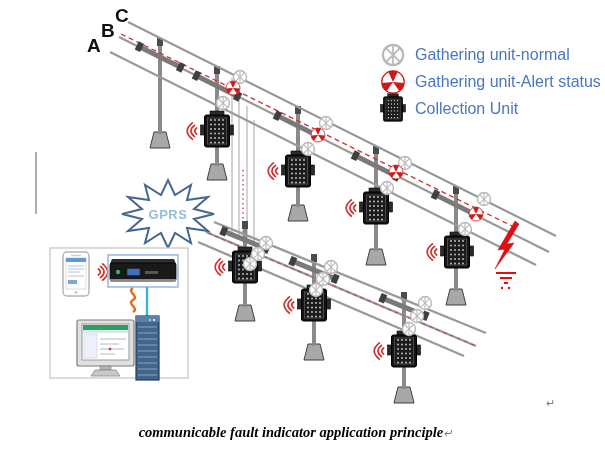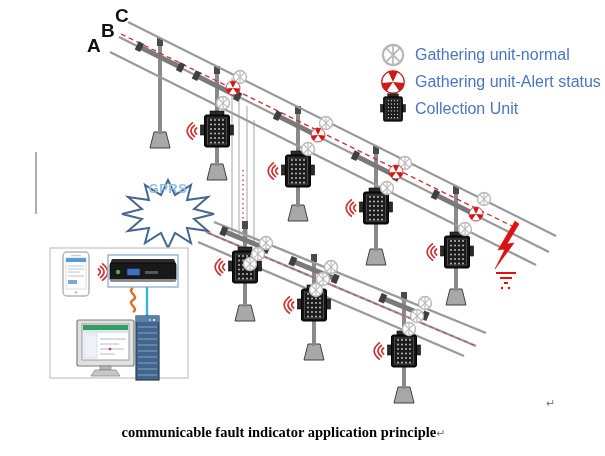--- a/index.html
+++ b/index.html
@@ -6,25 +6,25 @@
   .canvas{position:relative;width:605px;height:456px;background:#fff;overflow:hidden;
           font-family:"Liberation Sans",sans-serif;}
   .canvas svg.diagram{position:absolute;left:0;top:0;}
   .phase-label{position:absolute;font-weight:bold;font-size:19px;color:#111;line-height:1;}
   .legend{position:absolute;left:378px;top:42px;}
   .legend-row{display:flex;align-items:center;height:26px;margin-bottom:1px;}
   .legend-icon{width:30px;height:30px;flex:0 0 30px;display:flex;align-items:center;justify-content:center;}
   .legend-label{font-size:16px;color:var(--legend_text,#4a76c0);margin-left:7px;white-space:nowrap;}
   .cloud-text{position:absolute;left:126px;width:84px;text-align:center;font-size:13px;font-weight:600;
               color:var(--cloud_text,#92bedd);letter-spacing:.5px;}
-  .cloud-line1{top:181px;} .cloud-line2{top:215px;}
+  .cloud-line1{top:207px;} .cloud-line2{top:215px;}
   .backstage-text{position:absolute;left:49px;top:295px;width:112px;font-size:12px;line-height:1.25;
                   color:var(--panel_text,#6f6fd8);}
-  .caption{position:absolute;left:0;top:424px;width:567px;text-align:center;
-           font-family:"Liberation Serif",serif;font-weight:bold;font-size:14.5px;color:#000;}
+  .caption{position:absolute;left:12px;top:424px;width:567px;text-align:center;
+           font-family:"Liberation Serif",serif;font-weight:bold;font-size:14.5px;color:#000;font-style:italic;}
   .pmark{color:#7d7d7d;font-family:"Liberation Sans",sans-serif;font-weight:normal;font-size:11px;}
   .floating-pmark{position:absolute;left:546px;top:397px;font-size:11px;color:#7d7d7d;}
 </style>
 </head>
 <body>
 
 <div class="canvas">
 
 <svg class="diagram" width="605" height="456" viewBox="0 0 605 456">
   <defs>

